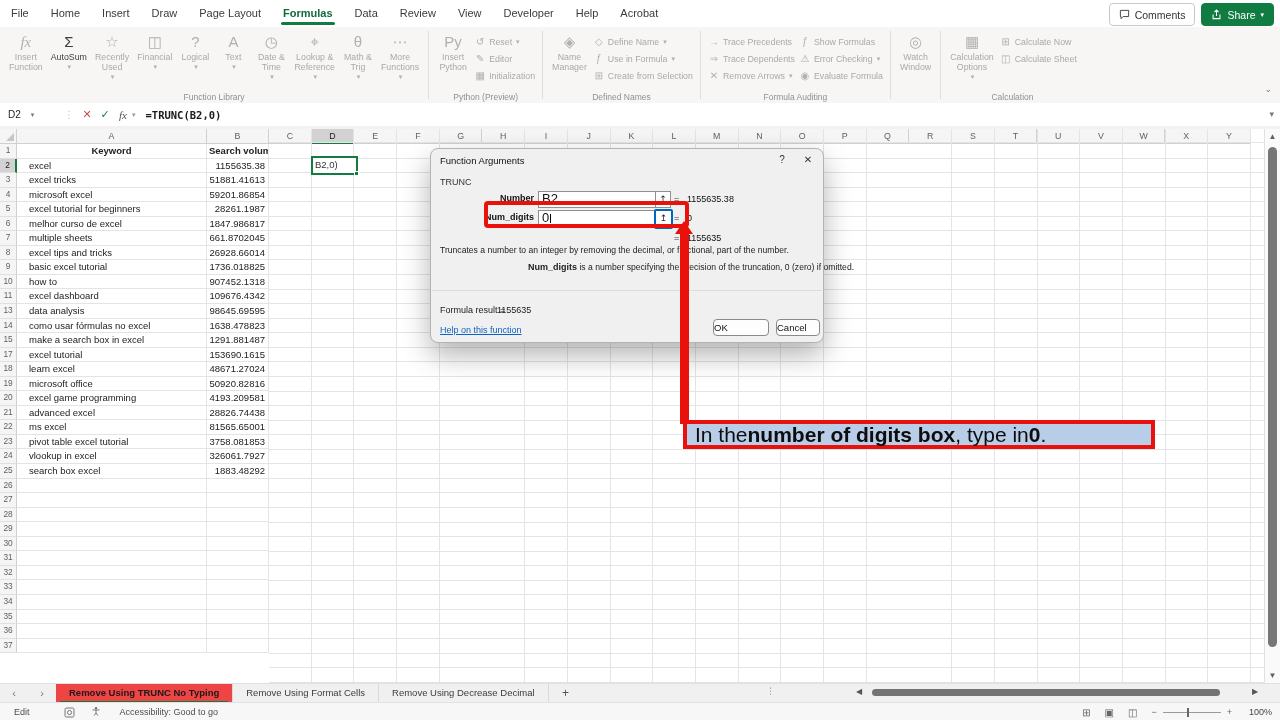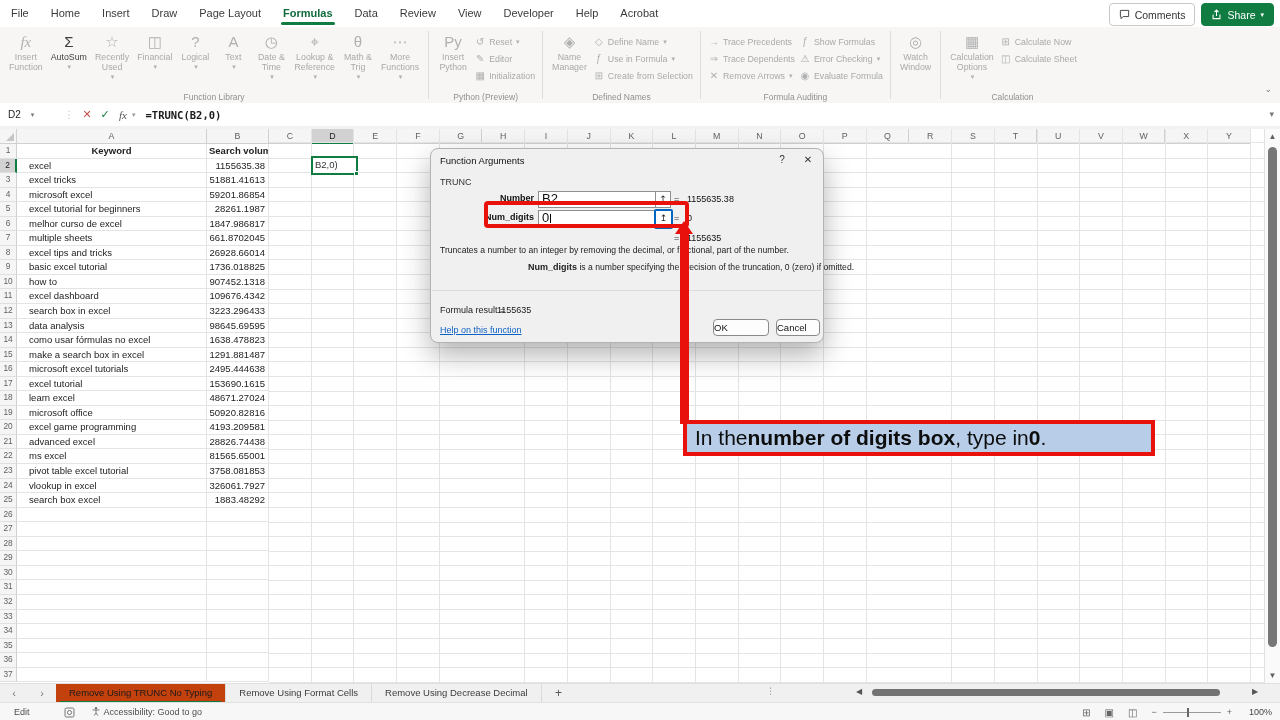--- a/index.html
+++ b/index.html
@@ -103,41 +103,41 @@
   .dbtn{position:absolute;top:170px;height:17px;background:#fdfdfd;border:1px solid #8a8a8a;border-radius:4px;
         box-sizing:border-box;text-align:left;line-height:15px;font-size:9.5px;color:#111}
   #btn-ok{left:282px;width:56px}
   #btn-cancel{left:345px;width:44px}
 
   
   #red-box{left:484px;top:201px;width:205px;height:27px;border:4px solid #e8110c;border-radius:4px;box-sizing:border-box;z-index:30}
   #red-line{left:680px;top:232px;width:9px;height:192px;background:#e8110c;z-index:29}
   #red-arrow{left:675px;top:221px;width:0;height:0;border-left:9px solid transparent;border-right:9px solid transparent;
              border-bottom:13px solid #e8110c;z-index:29}
-  #callout{left:683px;top:420px;width:472px;height:36px;background:#b7cde8;border:4px solid #e8110c;box-sizing:border-box;
+  #callout{left:683px;top:420px;width:472px;height:29px;background:#b7cde8;border:4px solid #e8110c;box-sizing:border-box;
            z-index:31;display:flex;align-items:center;padding-left:8px;font-size:21px;color:#0d0d0d;white-space:nowrap}
 
   
   #sheetbar{left:0;top:683px;width:1280px;height:19px;background:#f0f0f0;border-top:1px solid #e0e0e0;display:flex;align-items:stretch;font-size:9.5px}
   .navarr{width:28px;text-align:center;line-height:18px;color:#7a7a7a;font-size:11px}
   .stab{padding:0 13px;line-height:18px;color:#3c3c3c;border-right:1px solid #dadada;position:relative;white-space:nowrap}
-  .stab.active{background:#c2410c;font-weight:normal;color:#1a1a1a}
+  .stab.active{background:#ef4444;font-weight:bold;color:#1a1a1a}
   .stab.active::after{content:"";position:absolute;left:4px;right:4px;bottom:0;height:2px;background:#107c41}
   #addsheet{width:34px;text-align:center;line-height:18px;color:#555;font-size:12px}
   #sheet-dots{position:absolute;left:766px;top:686px;color:#8a8a8a;font-size:9px;letter-spacing:0}
   #hsb-left{position:absolute;left:856px;top:687px;color:#555;font-size:8px}
   #hsb-track{position:absolute;left:868px;top:687px;width:380px;height:11px}
   #hsb-thumb{position:absolute;left:4px;top:2px;width:348px;height:7px;background:#737373;border-radius:4px}
   #hsb-right{position:absolute;left:1252px;top:687px;color:#555;font-size:8px}
 
   
   #statusbar{left:0;top:702px;width:1280px;height:18px;background:#f7f7f7;border-top:1px solid #e1e1e1;display:flex;align-items:center;font-size:9px;color:#4d4d4d}
   #sb-mode{margin-left:14px}
   #sb-macro{margin-left:34px;display:flex}
-  #sb-access{margin-left:16px;display:flex;align-items:center;gap:3px}
+  #sb-access{margin-left:16px;display:flex;align-items:center;gap:19px}
   #sb-right{position:absolute;right:8px;top:0;height:18px;display:flex;align-items:center;gap:14px}
   .viewico{font-size:10px;color:#666}
   #zoomslider{display:flex;align-items:center;gap:6px;color:#666}
   #ztrack{width:58px;height:1px;background:#9a9a9a;position:relative}
   #zthumb{position:absolute;left:24px;top:-4px;width:2px;height:9px;background:#666}
   #zoomlevel{font-size:9px;color:#444;width:26px;text-align:right}
 </style>
 </head>
 <body>
 
@@ -445,43 +445,33 @@
         <div class="rn">10</div>
         <div class="cell cellA">how to</div>
         <div class="cell cellB">907452.1318</div>
       </div>
       <div class="grow">
         <div class="rn">11</div>
         <div class="cell cellA">excel dashboard</div>
         <div class="cell cellB">109676.4342</div>
       </div>
       <div class="grow">
-        <div class="rn">12</div>
-        <div class="cell cellA">search box in excel</div>
-        <div class="cell cellB">3223.296433</div>
-      </div>
-      <div class="grow">
         <div class="rn">13</div>
         <div class="cell cellA">data analysis</div>
         <div class="cell cellB">98645.69595</div>
       </div>
       <div class="grow">
         <div class="rn">14</div>
         <div class="cell cellA">como usar fórmulas no excel</div>
         <div class="cell cellB">1638.478823</div>
       </div>
       <div class="grow">
         <div class="rn">15</div>
         <div class="cell cellA">make a search box in excel</div>
         <div class="cell cellB">1291.881487</div>
-      </div>
-      <div class="grow">
-        <div class="rn">16</div>
-        <div class="cell cellA">microsoft excel tutorials</div>
-        <div class="cell cellB">2495.444638</div>
       </div>
       <div class="grow">
         <div class="rn">17</div>
         <div class="cell cellA">excel tutorial</div>
         <div class="cell cellB">153690.1615</div>
       </div>
       <div class="grow">
         <div class="rn">18</div>
         <div class="cell cellA">learn excel</div>
         <div class="cell cellB">48671.27024</div>

